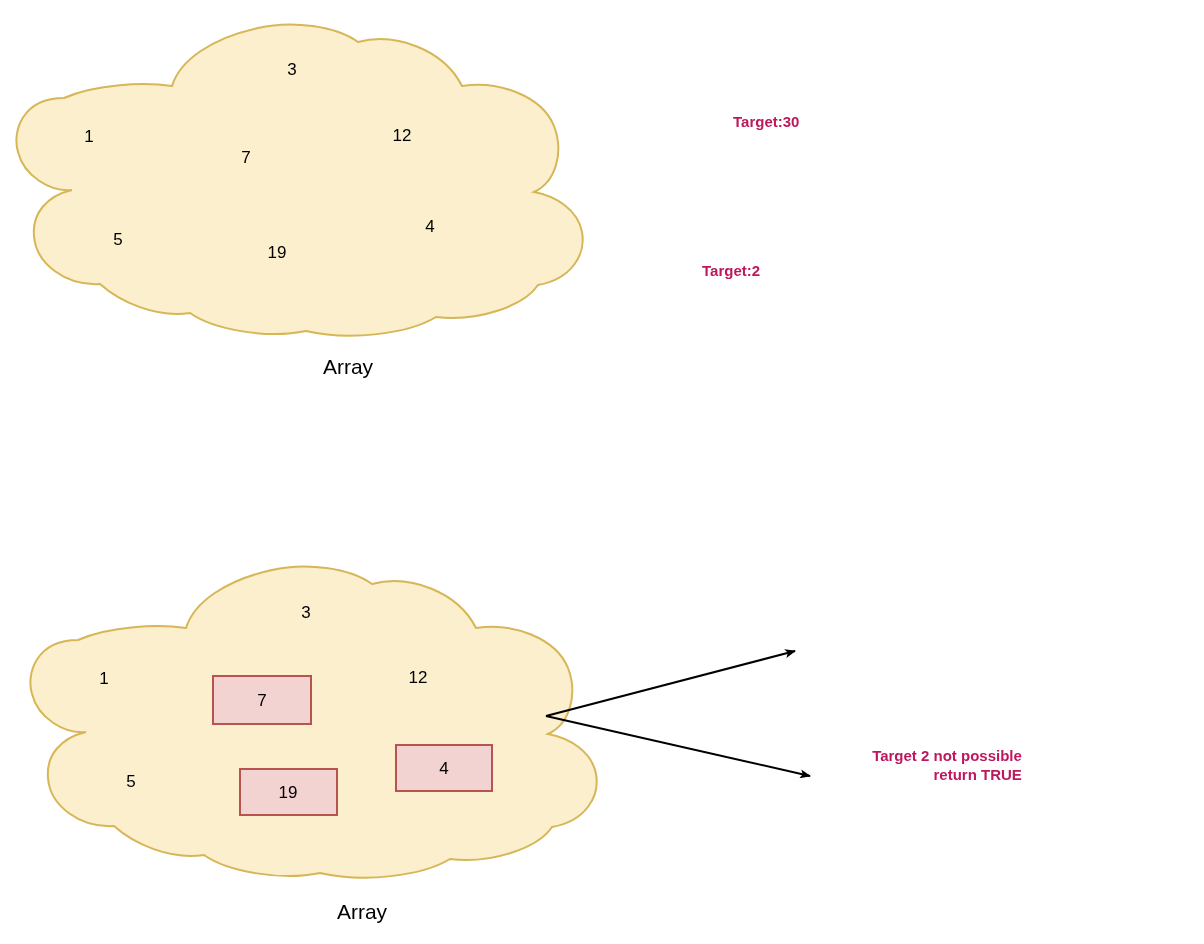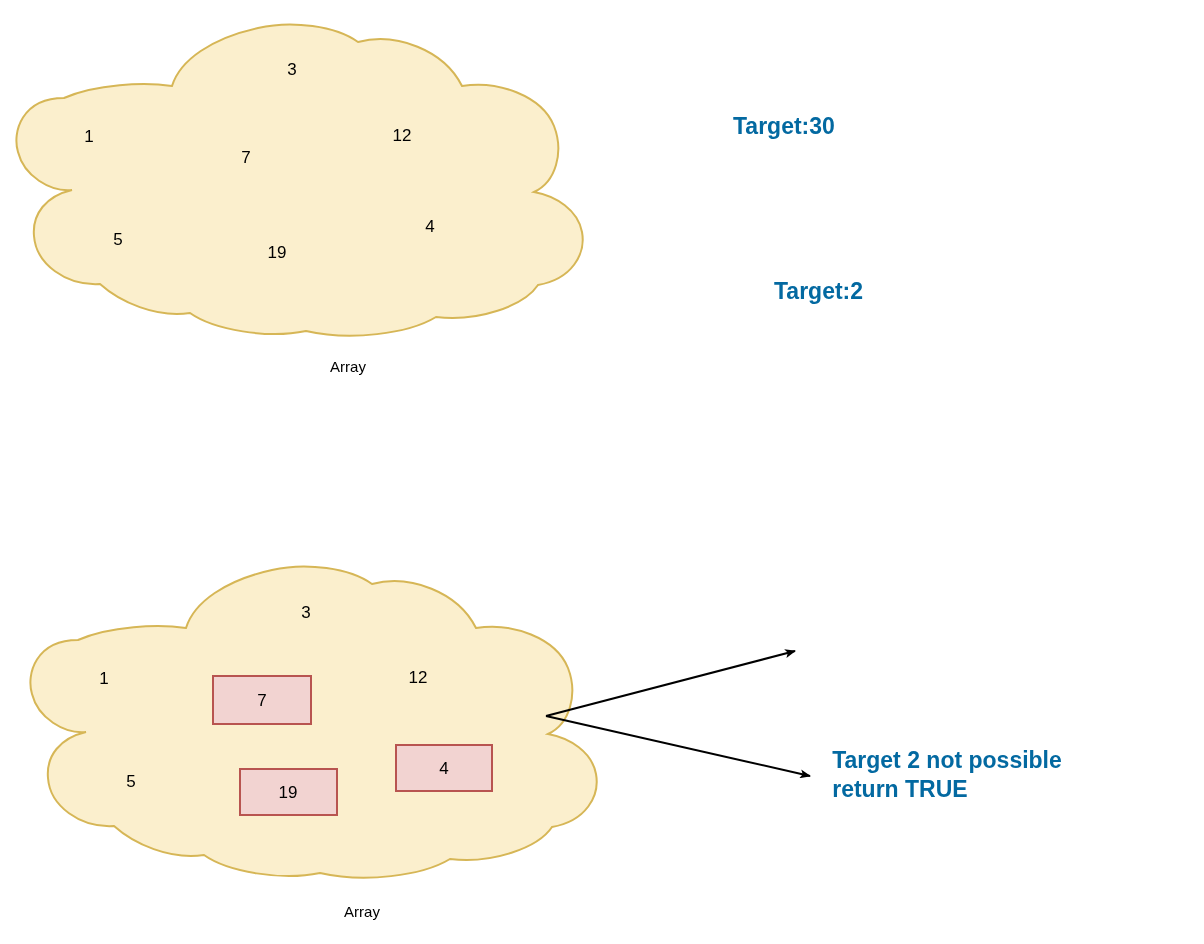--- a/index.html
+++ b/index.html
@@ -33,45 +33,45 @@
     position: absolute;
     font-size: 17px;
     line-height: 1;
     color: #000000;
     white-space: nowrap;
     text-align: center;
     transform: translate(-50%, -50%);
   }
   .caption {
     position: absolute;
-    font-size: 15px;
+    font-size: 21px;
     line-height: 1;
     color: #000000;
     white-space: nowrap;
     text-align: center;
     transform: translate(-50%, -50%);
   }
   .box-label {
     position: absolute;
     font-size: 17px;
     line-height: 1;
     color: #000000;
     white-space: nowrap;
     transform: translate(-50%, -50%);
   }
   .annot {
     position: absolute;
-    font-size: 23px;
+    font-size: 15px;
     font-weight: bold;
     line-height: 1.28;
-    color: #0369a1;
+    color: #be185d;
     white-space: nowrap;
   }
   .annot-center {
-    text-align: left;
+    text-align: right;
     transform: translateX(-50%);
   }
   .annot-left {
     text-align: left;
   }
   .hl-box {
     position: absolute;
     box-sizing: border-box;
     background: #F2D3D1;
     border: 2px solid #B85450;
@@ -133,21 +133,21 @@
   <div class="node-label" style="left:89px;  top:136px;">1</div>
   <div class="node-label" style="left:402px; top:135px;">12</div>
   <div class="node-label" style="left:246px; top:157px;">7</div>
   <div class="node-label" style="left:430px; top:226px;">4</div>
   <div class="node-label" style="left:118px; top:239px;">5</div>
   <div class="node-label" style="left:277px; top:252px;">19</div>
 
   <div class="caption" style="left:348px; top:366px;">Array</div>
 
   <div class="annot annot-left" style="left:733px; top:112px;">Target:30</div>
-  <div class="annot annot-left" style="left:774px; top:261px;margin-top:16px;">Target:2</div>
+  <div class="annot annot-left" style="left:702px; top:261px;">Target:2</div>
 
   <div class="node-label" style="left:306px; top:612px;">3</div>
   <div class="node-label" style="left:104px; top:678px;">1</div>
   <div class="node-label" style="left:418px; top:677px;">12</div>
   <div class="node-label" style="left:131px; top:781px;">5</div>
 
   <div class="hl-box" style="left:212px; top:675px; width:100px; height:50px;"></div>
   <div class="box-label" style="left:262px; top:700px;">7</div>
 
   <div class="hl-box" style="left:395px; top:744px; width:98px; height:48px;"></div>

